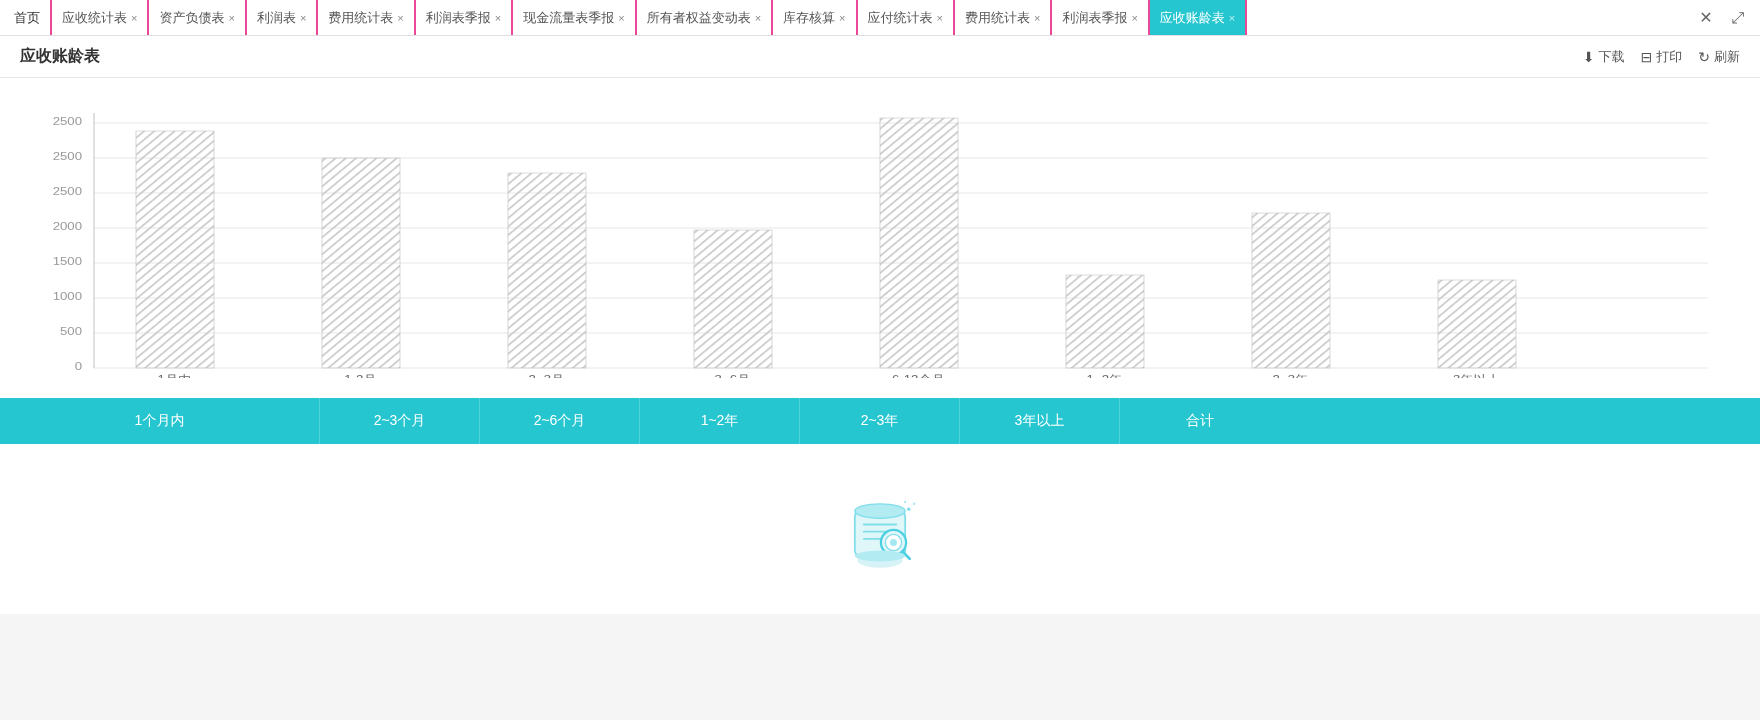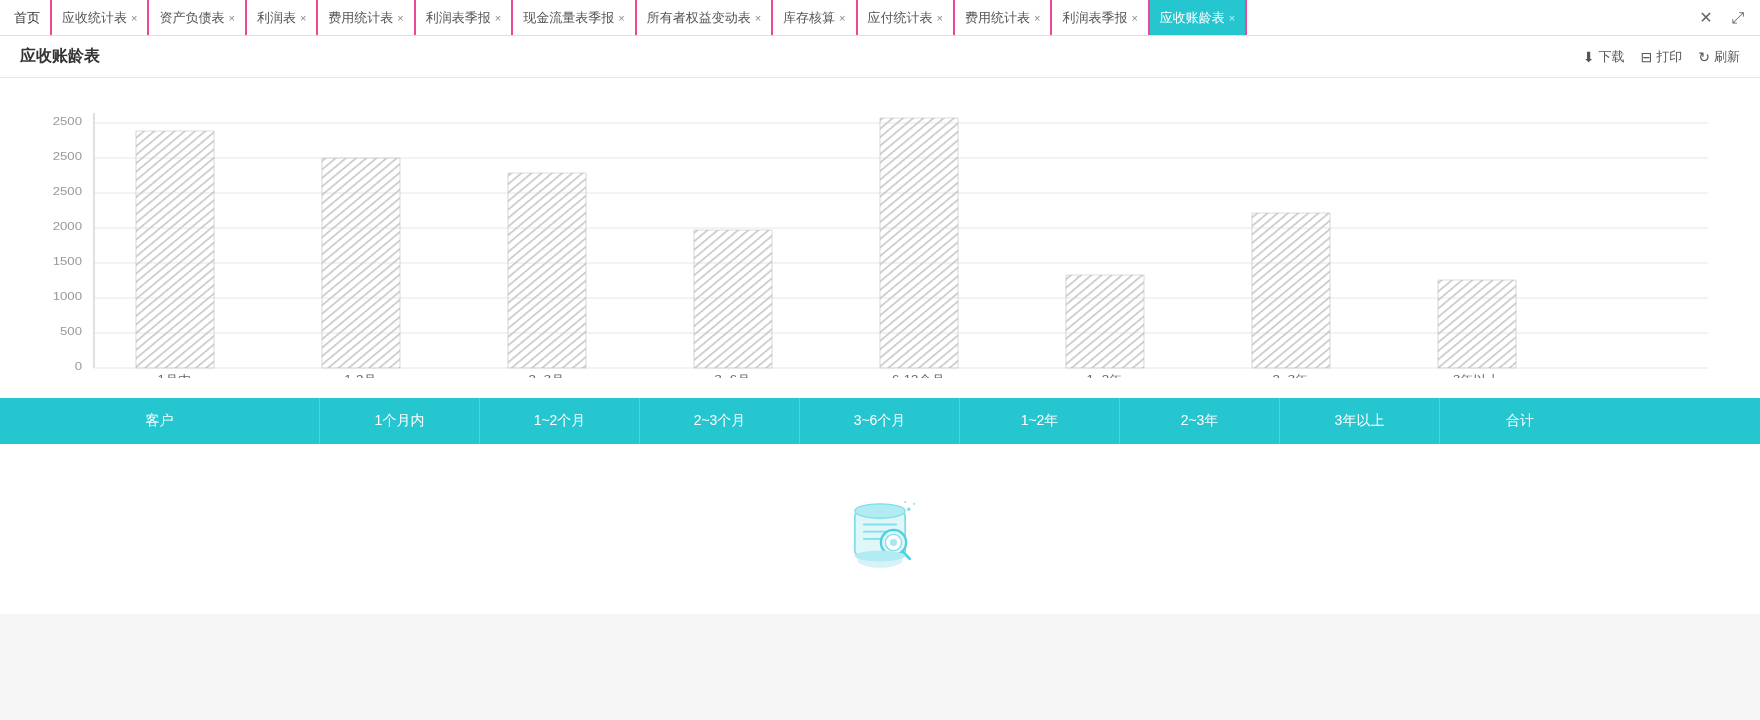--- a/index.html
+++ b/index.html
@@ -287,25 +287,23 @@
         <text x="1042" y="285" font-size="11" fill="#666" text-anchor="middle">2~3年</text>
 
         <rect x="1165" y="182" width="65" height="88" fill="url(#hatch)" stroke="#bbb" stroke-width="0.5"></rect>
         <text x="1197" y="285" font-size="11" fill="#666" text-anchor="middle">3年以上</text>
       </svg>
     </div>
   </div>
 
   <div class="table-header" id="table-header">
 
-  <div class="table-header-cell">客户</div>
       <div class="table-header-cell">1个月内</div>
-      <div class="table-header-cell">1~2个月</div>
       <div class="table-header-cell">2~3个月</div>
-      <div class="table-header-cell">3~6个月</div>
+      <div class="table-header-cell">2~6个月</div>
       <div class="table-header-cell">1~2年</div>
       <div class="table-header-cell">2~3年</div>
       <div class="table-header-cell">3年以上</div>
       <div class="table-header-cell">合计</div>
     </div>
 
   <div class="empty-state">
     <svg class="empty-icon" viewBox="0 0 100 100" xmlns="http://www.w3.org/2000/svg">
 
       <ellipse cx="50" cy="85" rx="25" ry="8" fill="#b0e8f0" opacity="0.5"></ellipse>

